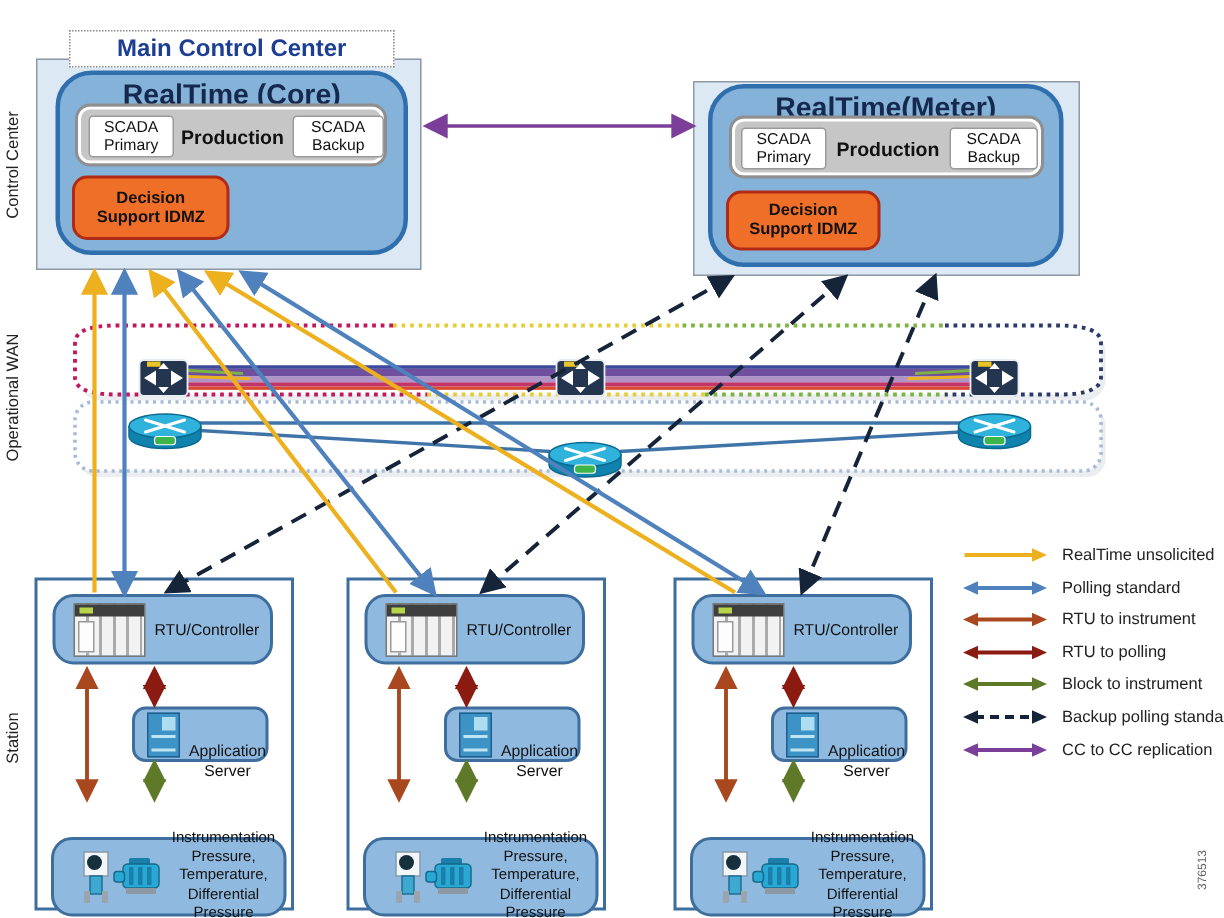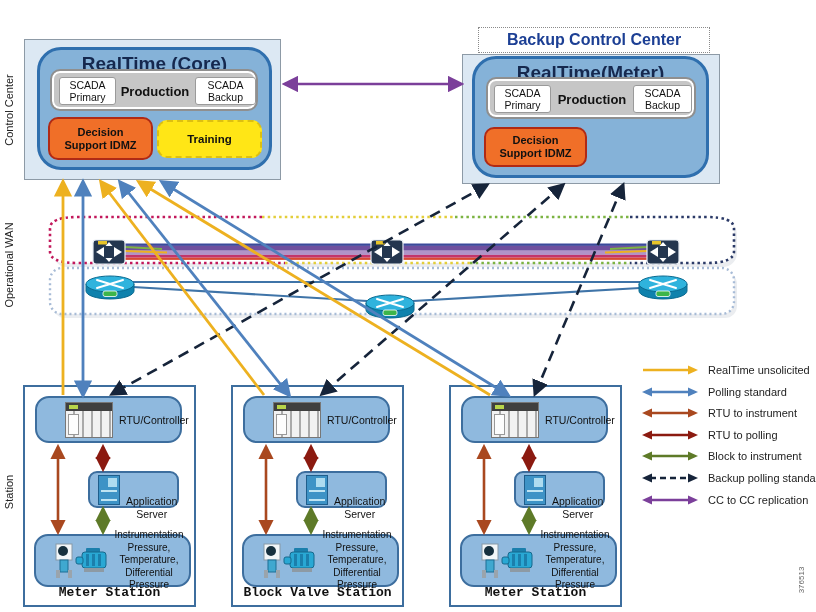--- a/index.html
+++ b/index.html
@@ -20,25 +20,25 @@
   .prod-label{display:flex;align-items:center;justify-content:center;font-weight:bold;font-size:13px;z-index:3;}
   .idmz{background:var(--idmz-fill);border:2.5px solid var(--idmz-border);border-radius:10px;display:flex;
         align-items:center;justify-content:center;text-align:center;font-weight:bold;font-size:11px;
         line-height:13px;z-index:3;padding:0 6px;}
   .training{background:var(--training-fill);border:2px dashed #ddbf10;border-radius:10px;display:flex;
         align-items:center;justify-content:center;font-weight:bold;font-size:11.5px;z-index:3;}
   
   .station-outer{background:#ffffff;border:2.5px solid var(--station-border);z-index:1;}
   .st-box{background:var(--box-fill);border:2px solid var(--station-border);border-radius:12px;
           display:flex;align-items:center;z-index:2;}
-  .rtu-box{border-radius:14px;padding-left:28px;gap:6px;}
+  .rtu-box{border-radius:14px;padding-left:12px;gap:6px;}
   .rtu-label{font-size:10.5px;}
   .app-box{border-radius:9px;padding-left:8px;gap:6px;}
   .app-label{font-size:10.5px;line-height:12.5px;text-align:center;flex:1;padding-right:4px;margin-top:36px;}
-  .instr-box{border-radius:14px;padding-left:18px;gap:0;align-items:center;}
+  .instr-box{border-radius:14px;padding-left:18px;gap:0;align-items:center;margin-top:24px;}
   .instr-text{font-size:10px;line-height:12.5px;text-align:center;flex:1;}
   .station-name{position:absolute;left:0;right:0;text-align:center;font-weight:bold;font-size:13px;z-index:2;font-family:Liberation Mono, monospace;}
   
   .plc{position:relative;display:block;width:46px;height:34px;border:1px solid #777;flex:0 0 auto;
        background:repeating-linear-gradient(90deg,#f2f2f2 0 7px,#aaaaaa 7px 9px);}
   .plc-top{position:absolute;left:0;top:0;right:0;height:8px;background:#3f3f3f;}
   .plc-led{position:absolute;left:3px;top:2px;width:9px;height:4px;background:#b8d44a;}
   .plc::after{content:"";position:absolute;left:2px;top:11px;width:9px;height:19px;background:#fdfdfd;border:1px solid #999;}
   .server-ic{position:relative;width:20px;height:28px;background:#3e93c6;border:1px solid #1f5e8c;flex:0 0 auto;}
   .server-ic::before{content:"";position:absolute;right:2px;top:2px;width:9px;height:9px;background:#aedcf0;}
@@ -60,32 +60,31 @@
 </head>
 <body>
 
 <div id="canvas">
 
   <div class="side-label" style="left:-49px;top:103px;">Control Center</div>
   <div class="side-label" style="left:-49px;top:258px;">Operational WAN</div>
   <div class="side-label" style="left:-49px;top:485px;">Station</div>
 
   <div class="abs cc-outer" style="left:24px;top:39px;width:257px;height:141px;"></div>
+  <div class="abs cc-title" style="left:46px;top:20px;width:217px;height:25px;">Main Control Center</div>
   <div class="abs core" style="left:37px;top:47px;width:235px;height:123px;">
     <div class="core-label">RealTime (Core)</div>
   </div>
   <div class="abs prod" style="left:50px;top:69px;width:208px;height:42px;"></div>
   <div class="abs scada" style="left:59px;top:77px;width:57px;height:28px;">SCADA Primary</div>
   <div class="abs prod-label" style="left:118px;top:77px;width:74px;height:28px;">Production</div>
   <div class="abs scada" style="left:195px;top:77px;width:61px;height:28px;">SCADA Backup</div>
   <div class="abs idmz" style="left:48px;top:117px;width:105px;height:43px;">Decision Support IDMZ</div>
-  <div class="abs training" style="left:157px;top:120px;width:105px;height:38px;">Training</div>
 
   <div class="abs cc-outer" style="left:462px;top:54px;width:258px;height:130px;"></div>
-  <div class="abs cc-title" style="left:478px;top:27px;width:232px;height:26px;">Backup Control Center</div>
   <div class="abs core" style="left:472px;top:56px;width:237px;height:122px;">
     <div class="core-label">RealTime(Meter)</div>
   </div>
   <div class="abs prod" style="left:486px;top:77px;width:210px;height:42px;"></div>
   <div class="abs scada" style="left:494px;top:85px;width:57px;height:28px;">SCADA Primary</div>
   <div class="abs prod-label" style="left:553px;top:85px;width:78px;height:28px;">Production</div>
   <div class="abs scada" style="left:633px;top:85px;width:59px;height:28px;">SCADA Backup</div>
   <div class="abs idmz" style="left:484px;top:127px;width:103px;height:40px;">Decision Support IDMZ</div>
 
   <div class="abs station-outer" style="left:23px;top:385px;width:173px;height:222px;">

